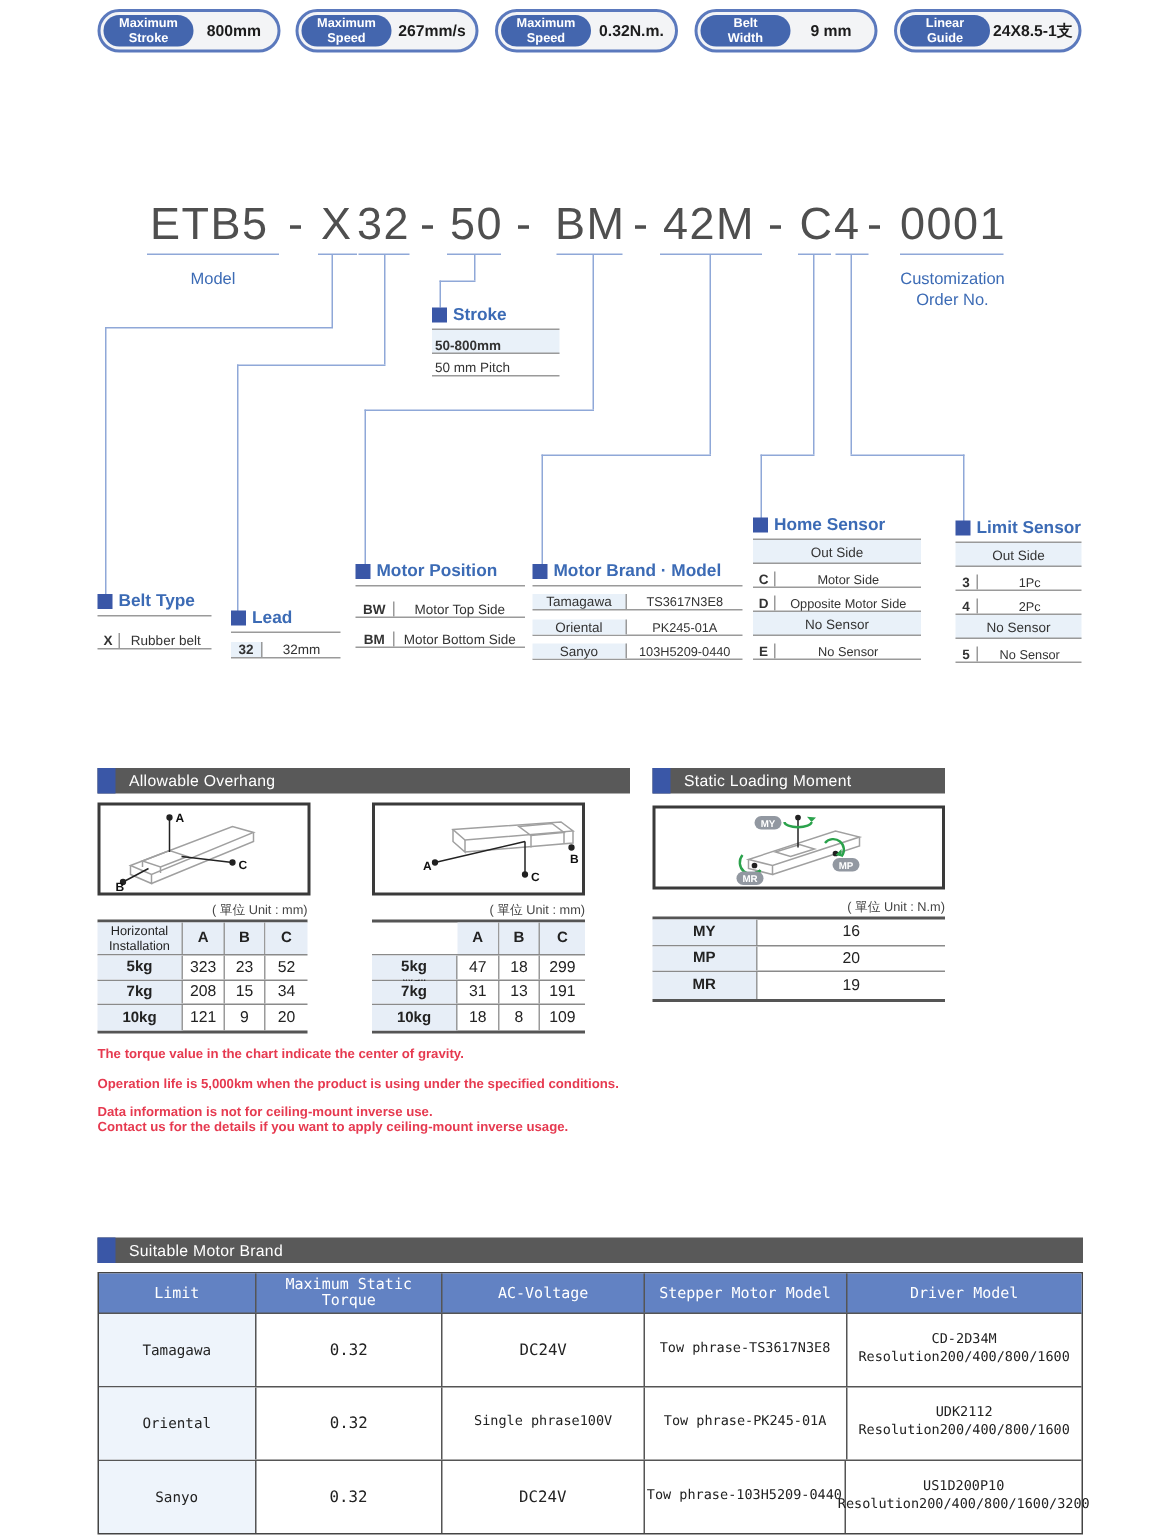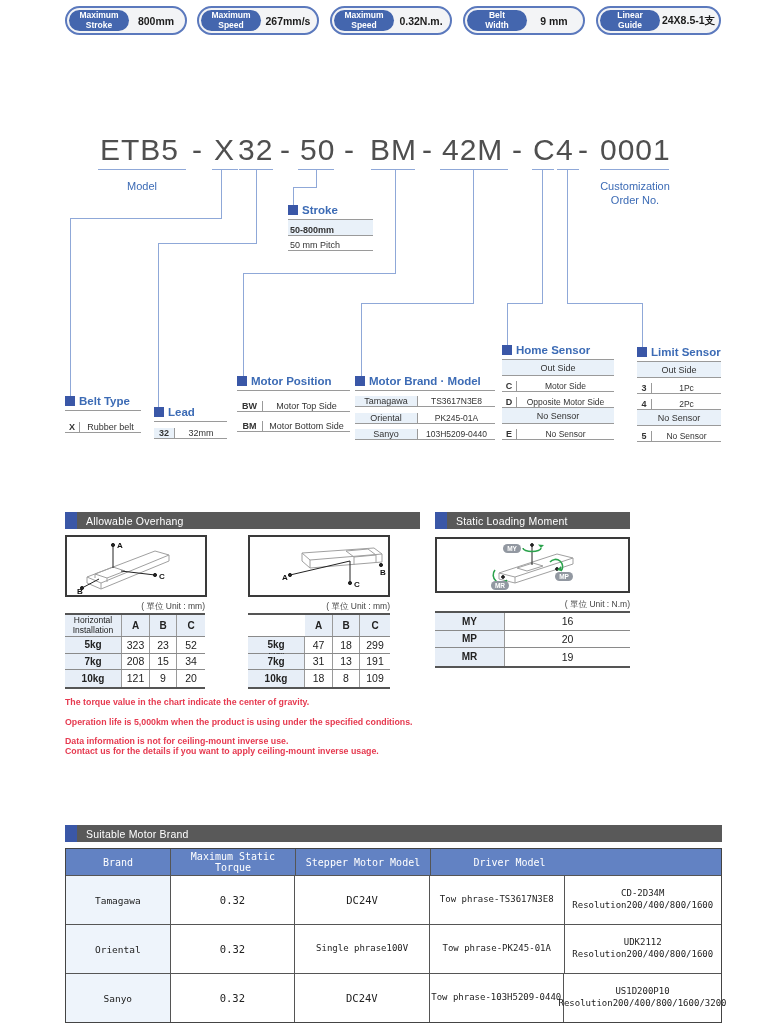--- a/index.html
+++ b/index.html
@@ -475,22 +475,23 @@
   <div class="note" style="left:65px;top:736px;">Data information is not for ceiling-mount inverse use.</div>
   <div class="note" style="left:65px;top:746px;">Contact us for the details if you want to apply ceiling-mount inverse usage.</div>
 
   <div class="bar" style="left:65px;top:825px;width:657px;">
     <div class="bsq"></div>
     <div class="btxt">Suitable Motor Brand</div>
   </div>
 
   <div class="motab" style="left:65px;top:848px;width:657px;">
     <div class="mo-row mo-head" style="height:26px;">
-      <div class="mo-cell" style="width:105px;">Brand</div>
+      <div class="mo-cell" style="width:105px;">Limit</div>
       <div class="mo-cell" style="width:125px;">Maximum Static Torque</div>
+      <div class="mo-cell" style="width:135px;">AC-Voltage</div>
       <div class="mo-cell" style="width:135px;">Stepper Motor Model</div>
       <div class="mo-cell" style="width:157px;">Driver Model</div>
     </div>
     <div class="mo-row" style="height:48px;">
       <div class="mo-cell brandcol" style="width:105px;">Tamagawa</div>
       <div class="mo-cell mo-val" style="width:125px;">0.32</div>
       <div class="mo-cell mo-val" style="width:135px;">DC24V</div>
       <div class="mo-cell mo-small" style="width:135px;">Tow phrase-TS3617N3E8</div>
       <div class="mo-cell mo-small" style="width:157px;">
         <span>CD-2D34M</span>

